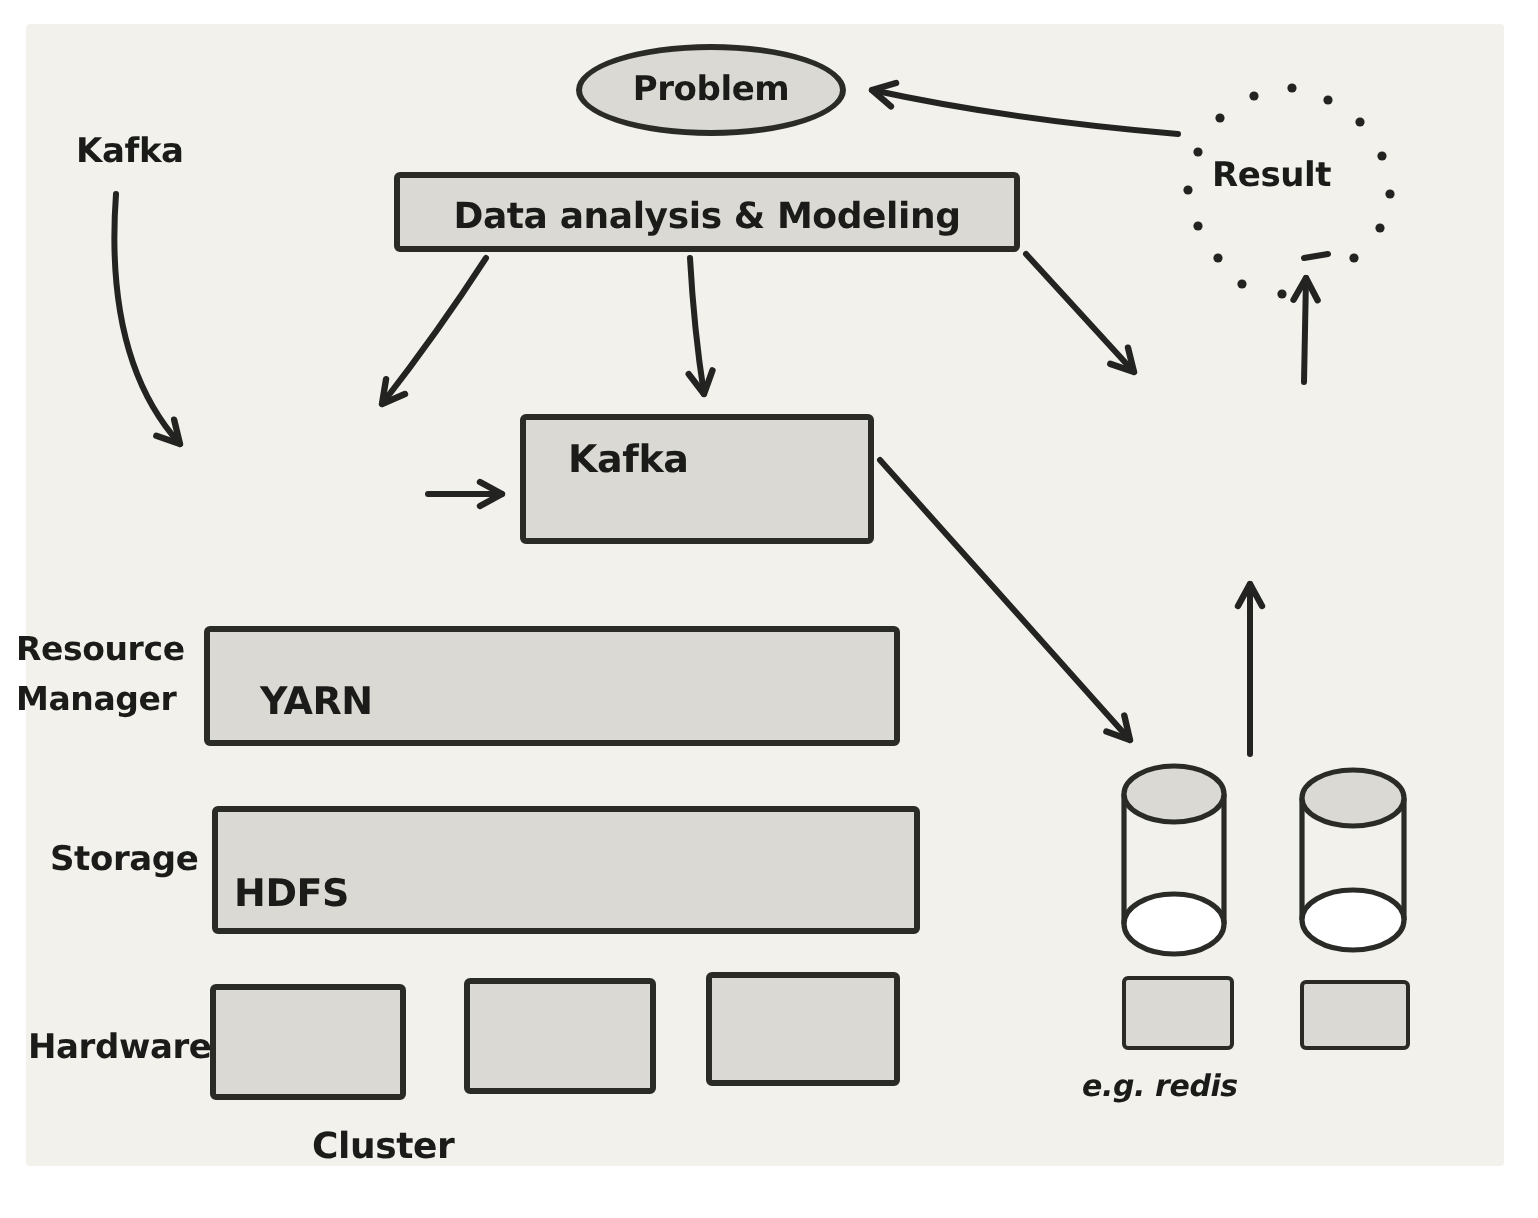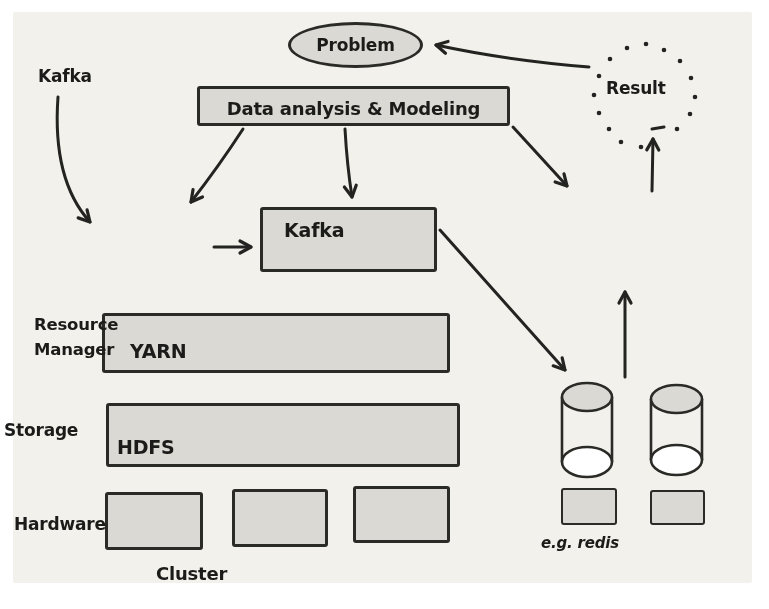--- a/index.html
+++ b/index.html
@@ -34,22 +34,22 @@
   .n-admin{left:553px;top:192px;width:195px;height:93px;font-size:19px;padding-bottom:10px;}
   .n-yarn{left:102px;top:313px;width:348px;height:60px;font-size:19px;padding:24px 0 0 25px;}
   .n-hdfs{left:106px;top:403px;width:354px;height:64px;font-size:19px;padding:30px 0 0 8px;}
   .n-hw1{left:105px;top:492px;width:98px;height:58px;}
   .n-hw2{left:232px;top:489px;width:96px;height:58px;}
   .n-hw3{left:353px;top:486px;width:97px;height:57px;}
   .n-rb1{left:561px;top:488px;width:56px;height:37px;border-width:2.5px;}
   .n-rb2{left:650px;top:490px;width:55px;height:35px;border-width:2.5px;}
   .l-data{left:38px;top:64px;font-size:17px;}
   .l-result{left:606px;top:76px;width:78px;text-align:left;font-size:17px;}
-  .l-rm{left:34px;top:313px;width:88px;font-size:16.5px;}
-  .l-storage{left:4px;top:418px;font-size:17px;}
+  .l-rm{left:8px;top:313px;width:88px;font-size:16.5px;}
+  .l-storage{left:25px;top:418px;font-size:17px;}
   .l-hardware{left:14px;top:512px;font-size:17px;}
   .l-cluster{left:156px;top:560px;font-size:18px;}
   .l-redis{left:541px;top:532px;font-size:15px;font-style:italic;}
 </style>
 </head>
 <body>
 
 <div class="page">
   <div class="canvas"></div>
 

